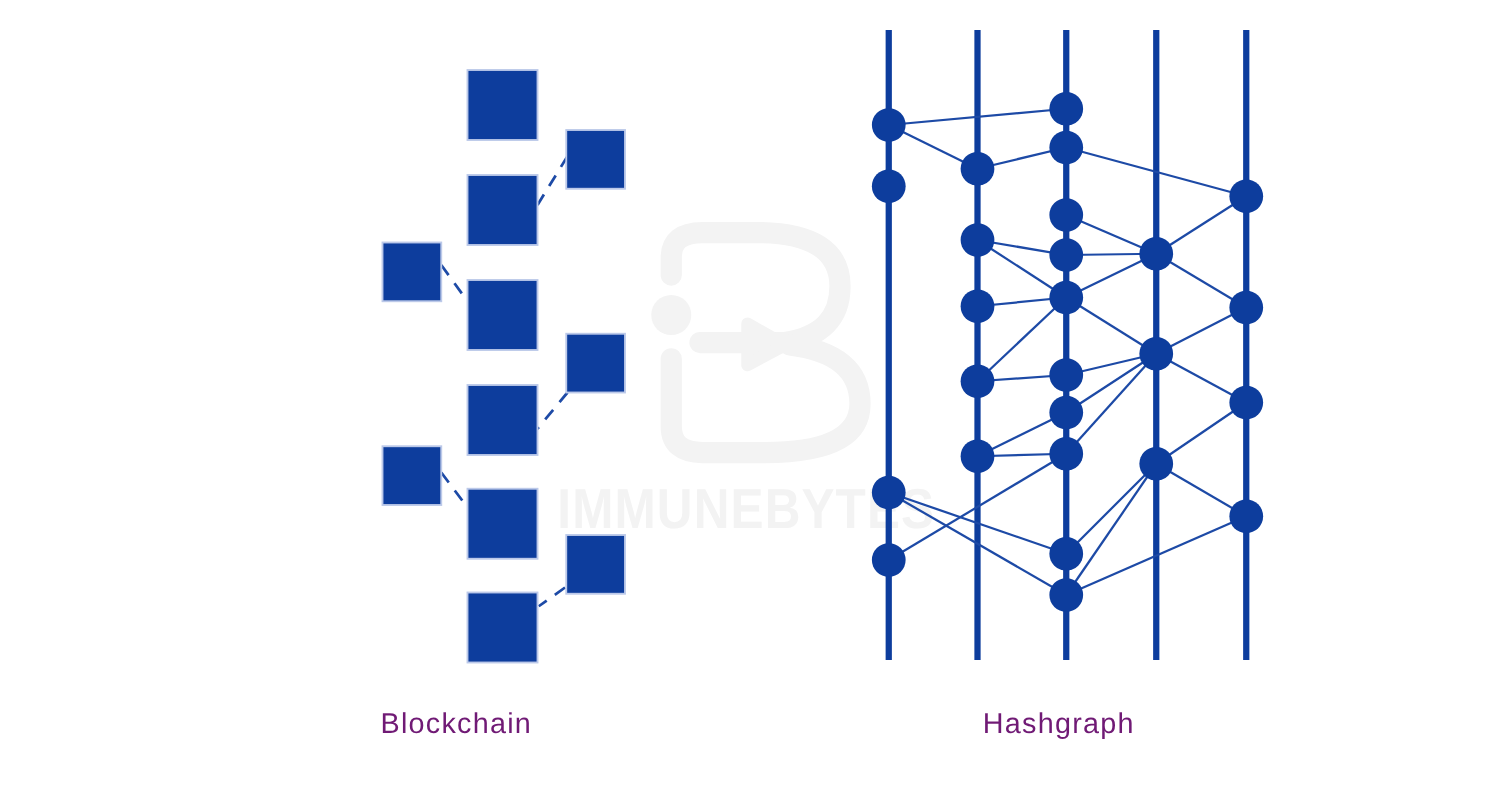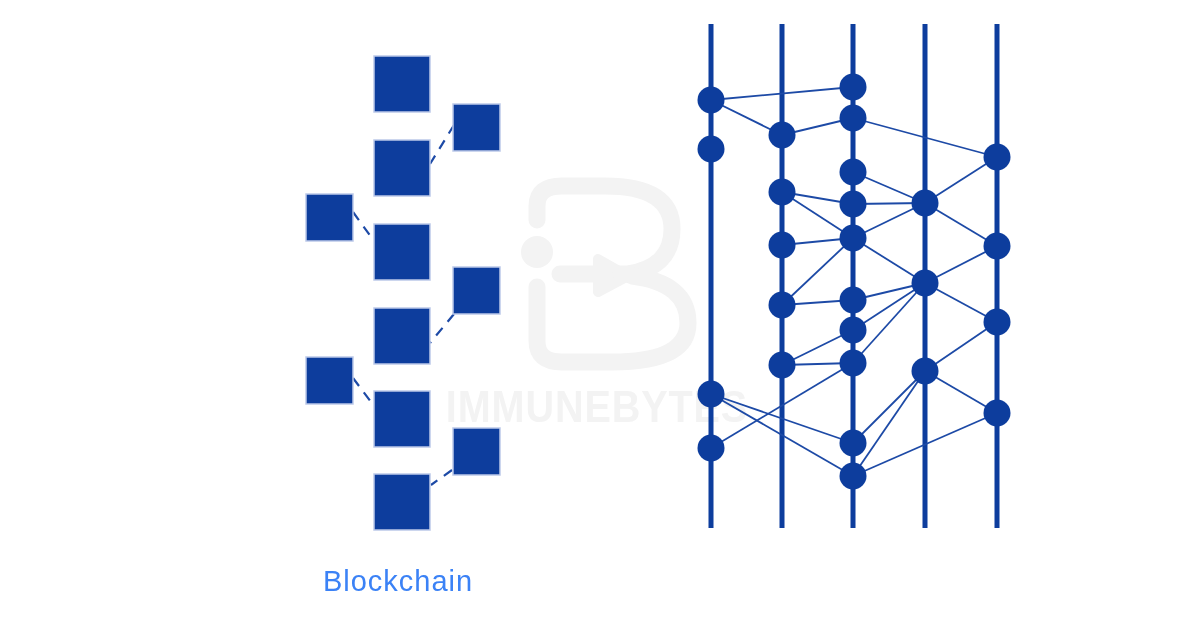--- a/index.html
+++ b/index.html
@@ -12,23 +12,22 @@
   #watermark{z-index:1;}
   #diagrams{z-index:2;}
   .wm-text{
     position:absolute;left:597px;top:381px;
     transform:translateX(-50%) scaleX(0.88);
     font-weight:700;font-size:45px;letter-spacing:1px;
     color:#f3f3f3;white-space:nowrap;user-select:none;
   }
   .caption{
     position:absolute;top:565px;transform:translateX(-50%);
-    font-size:29px;font-weight:400;letter-spacing:1px;color:#3b82f6;
+    font-size:23px;font-weight:400;letter-spacing:1px;color:#701a75;
     white-space:nowrap;
-    margin-left:33px;
   }
   #blockchain-caption{left:365px;}
   #hashgraph-caption{left:847px;}
   svg{position:absolute;left:0;top:0;}
 </style>
 </head>
 <body>
 
 <div class="layer" id="watermark">
   <svg width="1200" height="628" viewBox="0 0 1200 628">
@@ -118,13 +117,14 @@
       <circle cx="853" cy="476" r="13.5" fill="#0d3d9d"></circle>
       <circle cx="925" cy="203" r="13.5" fill="#0d3d9d"></circle>
       <circle cx="925" cy="283" r="13.5" fill="#0d3d9d"></circle>
       <circle cx="925" cy="371" r="13.5" fill="#0d3d9d"></circle>
       <circle cx="997" cy="157" r="13.5" fill="#0d3d9d"></circle>
       <circle cx="997" cy="246" r="13.5" fill="#0d3d9d"></circle>
       <circle cx="997" cy="322" r="13.5" fill="#0d3d9d"></circle>
       <circle cx="997" cy="413" r="13.5" fill="#0d3d9d"></circle>
     </svg>
   <div class="caption" id="blockchain-caption">Blockchain</div>
+  <div class="caption" id="hashgraph-caption">Hashgraph</div>
 </div>
 
 </body></html>

